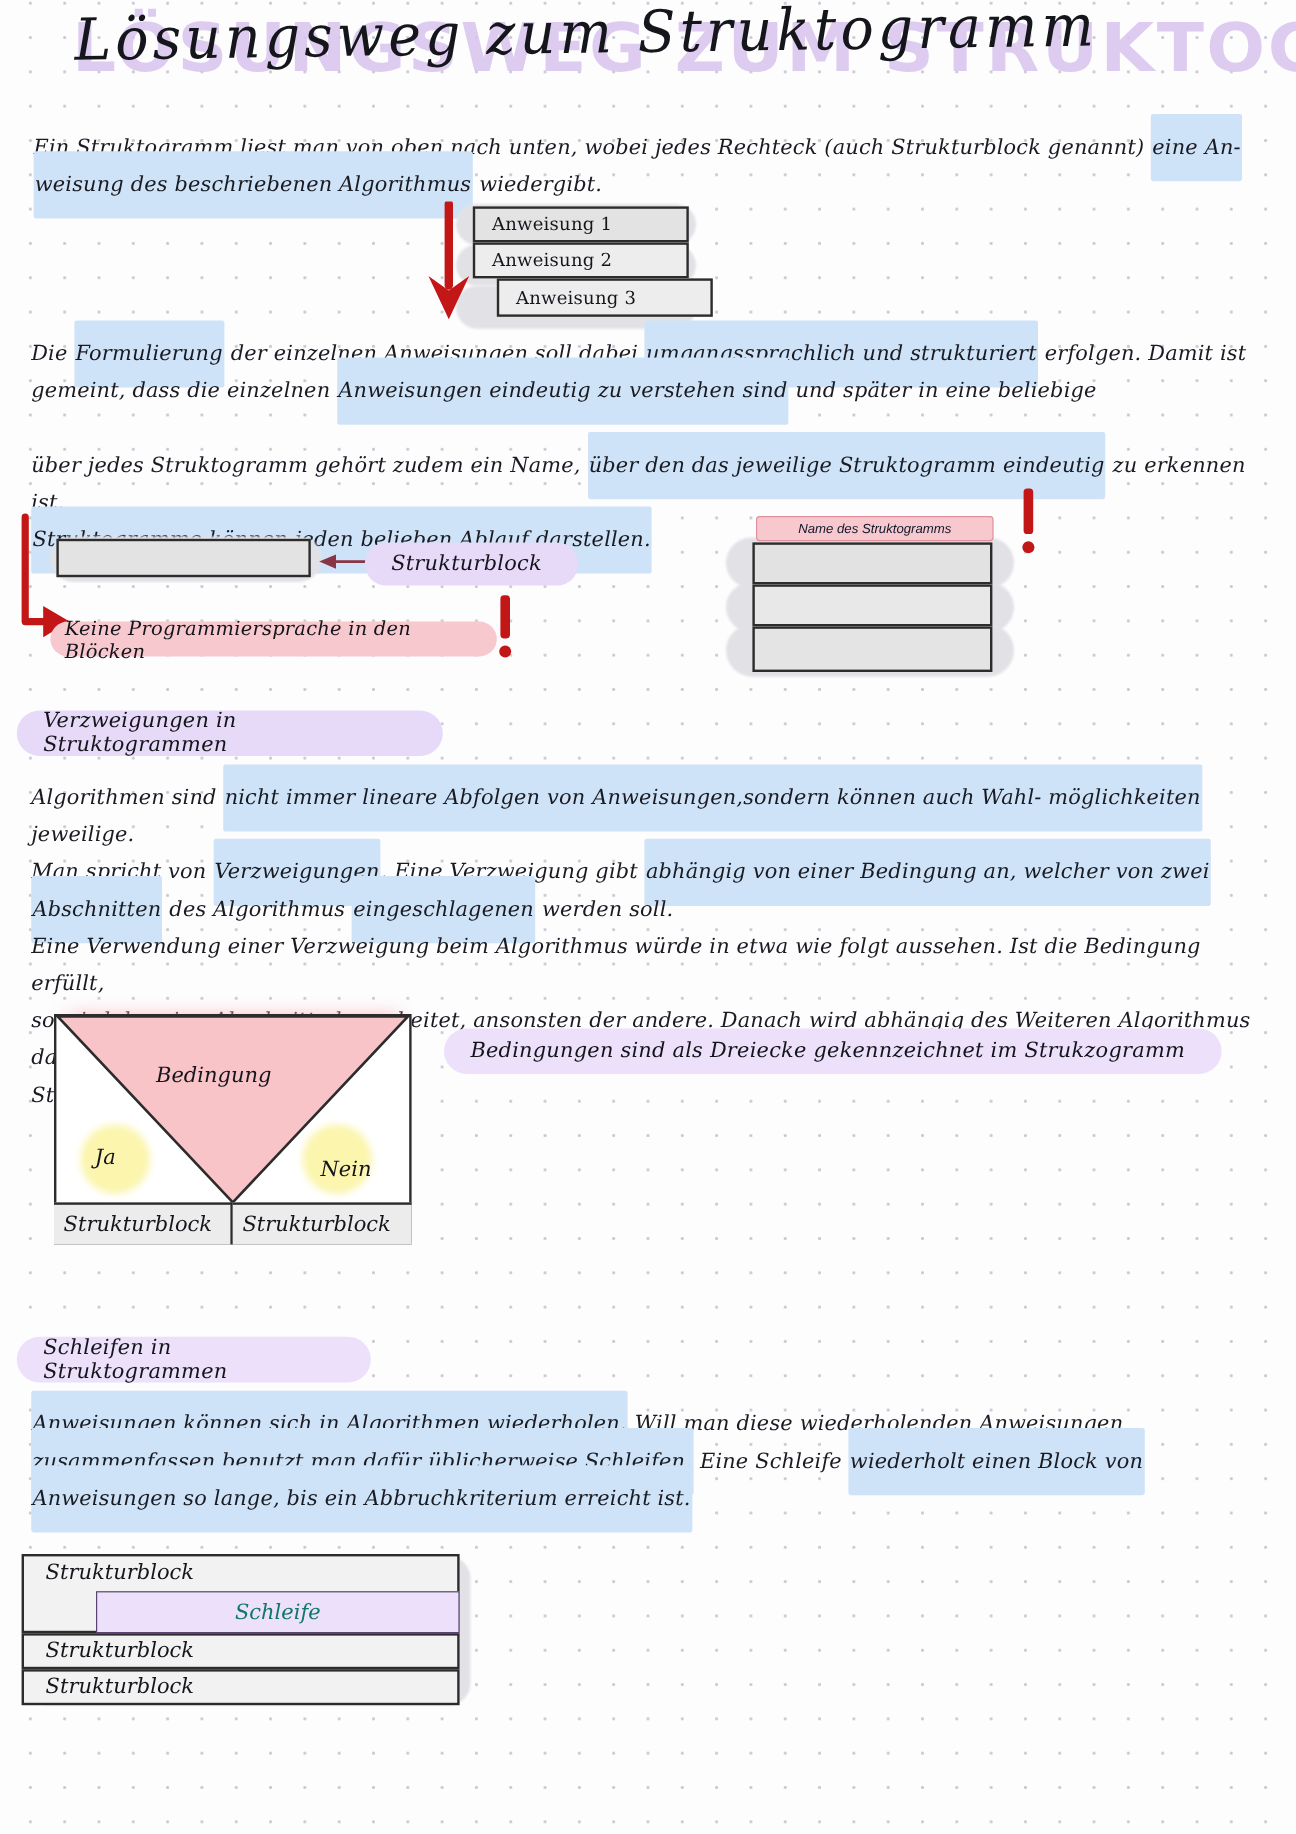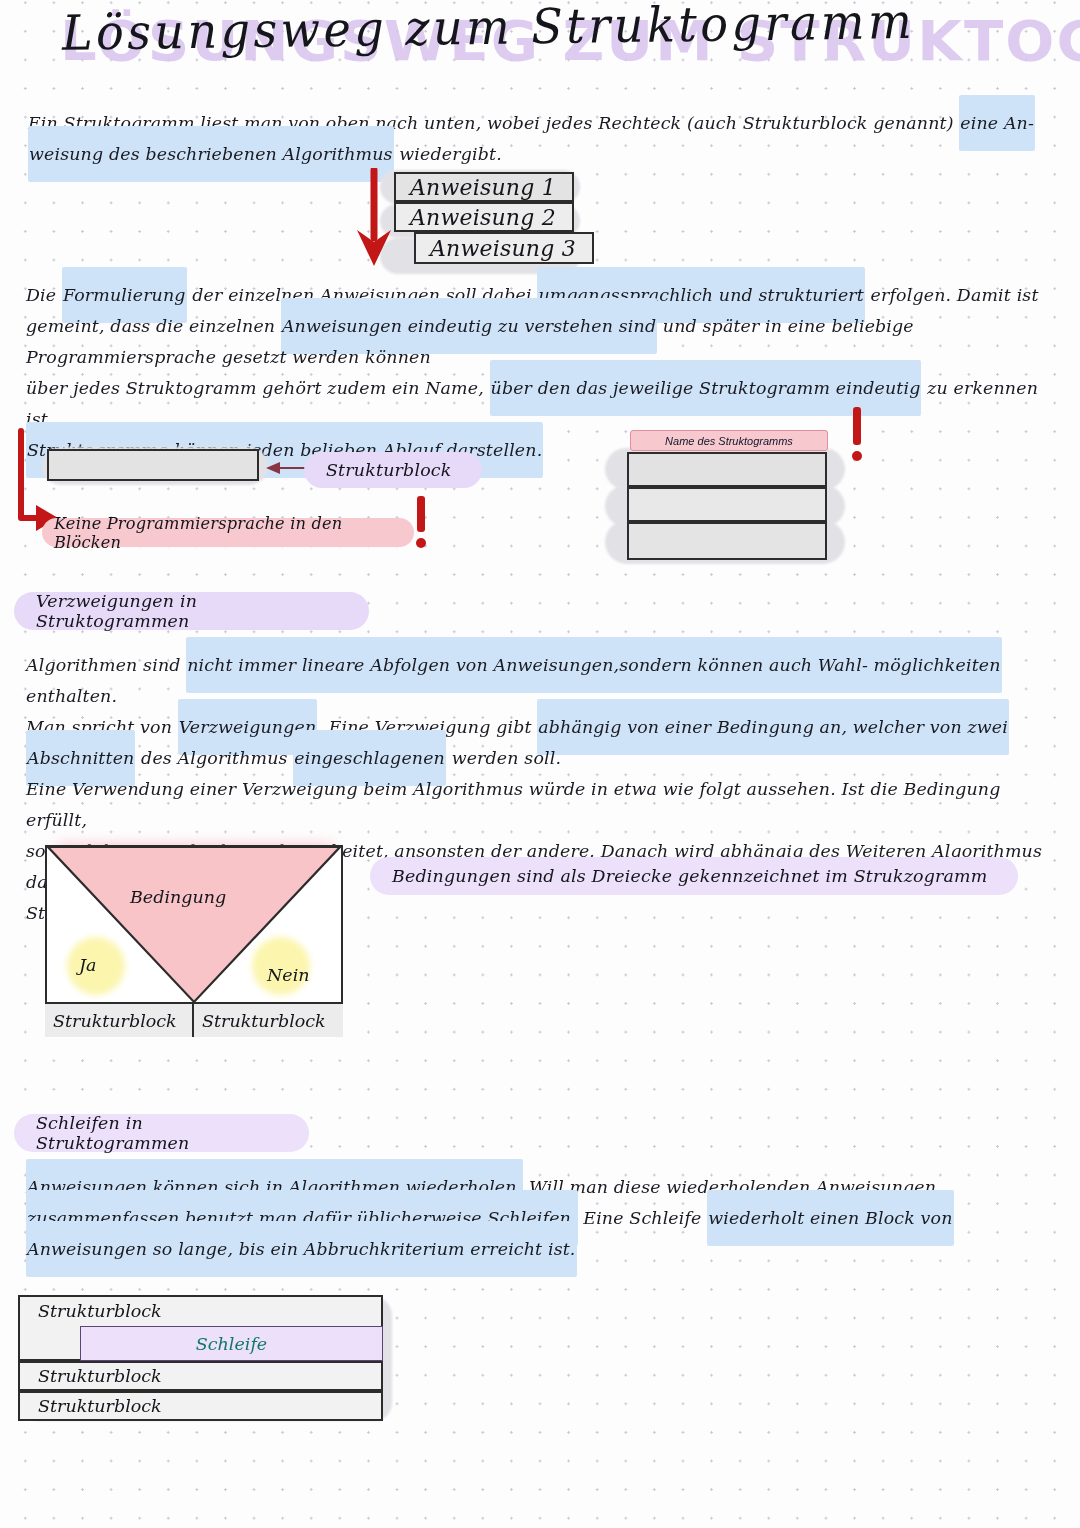--- a/index.html
+++ b/index.html
@@ -102,22 +102,21 @@
     border-radius: 16px;
   }
 
   
   .blkbox {
     position: absolute;
     box-sizing: border-box;
     border: 2.4px solid #2c2c2c;
     background: #e4e4e4;
     font-family: "DejaVu Serif", serif;
-    font-style: italic;
-    font-size: 22px;
+    font-size: 15px;
     color: #15161c;
     display: flex;
     align-items: center;
     padding-left: 14px;
     letter-spacing: .2px;
   }
   .shadowpuff {
     position: absolute;
     background: #e2e2e6;
     border-radius: 30px;
@@ -208,21 +207,21 @@
     </svg>
 
     <div class="blkbox" style="left:42px; top:0px;  width:180px; height:30px; background:#e3e3e3;">Anweisung 1</div>
     <div class="blkbox" style="left:42px; top:30px; width:180px; height:30px; background:#ededed;">Anweisung 2</div>
     <div class="blkbox" style="left:42px; top:60px; width:180px; height:32px; background:#ededed;margin-left:20px;">Anweisung 3</div>
   </div>
 
   <div class="para" style="left:26px; top:280px; width:1030px;">
     <span>Die </span><span class="hl">Formulierung</span><span> der einzelnen Anweisungen soll dabei </span><span class="hl">umgangssprachlich und strukturiert</span><span> erfolgen. Damit ist</span><br>
     <span>gemeint, dass die einzelnen </span><span class="hl">Anweisungen eindeutig zu verstehen sind</span><span> und später in eine beliebige</span><br>
-    <span>Programmiersprache gesetzt werden können</span><br>
+    <br>
     <span>über jedes Struktogramm gehört zudem ein Name, </span><span class="hl">über den das jeweilige Struktogramm eindeutig</span><span> zu erkennen ist.</span><br>
     <span class="hl">Struktogramme können jeden belieben Ablauf darstellen.</span>
   </div>
 
   <div class="abs" style="left:14px; top:425px; width:520px; height:115px;">
 
     <svg class="abs" style="left:0px; top:0px;" width="110" height="110" viewBox="0 0 110 110">
       <path d="M7 6 L7 93 L28 93" stroke="#c21617" stroke-width="6" fill="none" stroke-linecap="round" stroke-linejoin="round"></path>
       <path d="M22 80 L44 93 L22 106 Z" fill="#c21617"></path>
     </svg>
@@ -264,21 +263,21 @@
     <div class="excl-bar" style="left:248px; top:-18px; width:8px; height:38px;"></div>
     <div class="excl-dot" style="left:247px; top:26px; width:10px; height:10px;"></div>
   </div>
 
   <div class="pill purple" style="left:14px; top:592px; width:355px; height:38px;">
     <span>Verzweigungen in Struktogrammen</span>
   </div>
 
   <div class="para" style="left:26px; top:650px; width:1035px;">
     <span>Algorithmen sind </span><span class="hl">nicht immer lineare Abfolgen von Anweisungen,sondern können auch Wahl- möglichkeiten</span><br>
-    <span>enthalten.</span><br>
+    <span>jeweilige.</span><br>
     <span>Man spricht von </span><span class="hl">Verzweigungen</span><span>. Eine Verzweigung gibt </span><span class="hl"> abhängig von einer Bedingung an, welcher von zwei</span><br>
     <span class="hl">Abschnitten</span><span> des Algorithmus </span><span class="hl">eingeschlagenen</span><span> werden soll.</span><br>
     <span>Eine Verwendung einer Verzweigung beim Algorithmus würde in etwa wie folgt aussehen. Ist die Bedingung erfüllt,</span><br>
     <span>so wird der eine Abschnitt abgearbeitet, ansonsten der  andere. Danach wird abhängig des Weiteren Algorithmus das</span><br>
     <span>Strucktogramm geschrieben.</span>
   </div>
 
   <div class="abs" id="branch-diagram">
 
     <svg class="abs" style="left:-10px; top:-10px; filter:blur(7px); opacity:.85;" width="320" height="205" viewBox="0 0 320 205">

